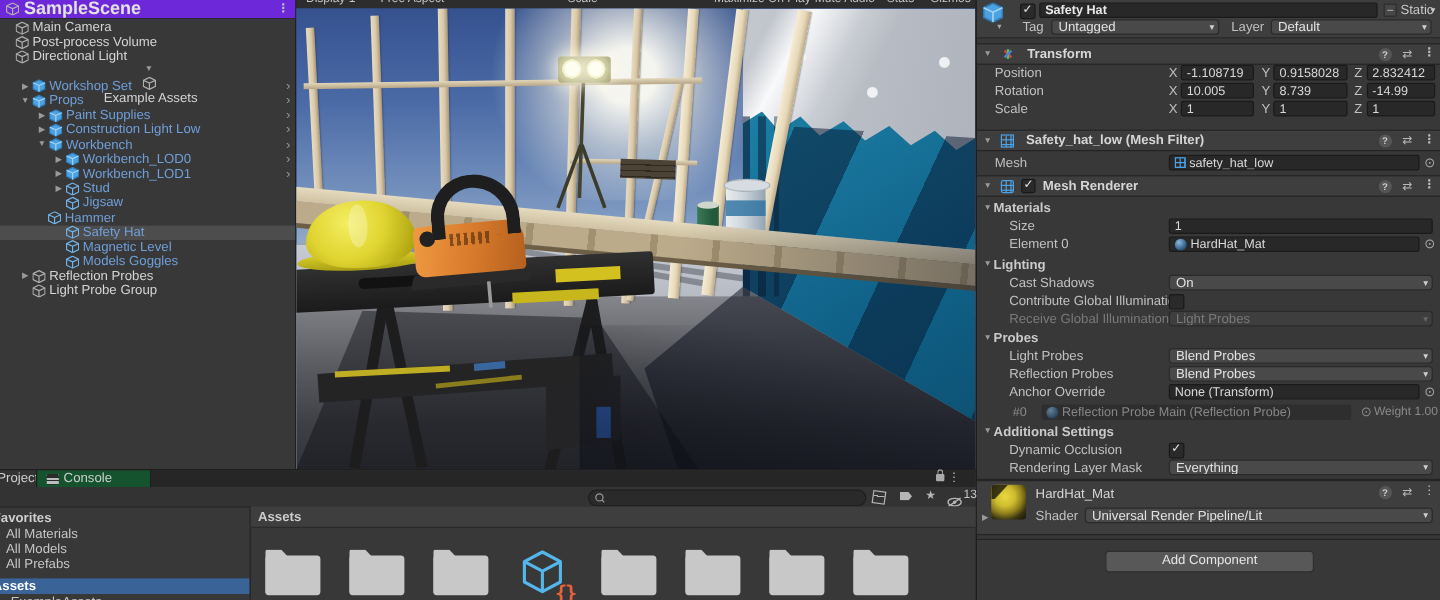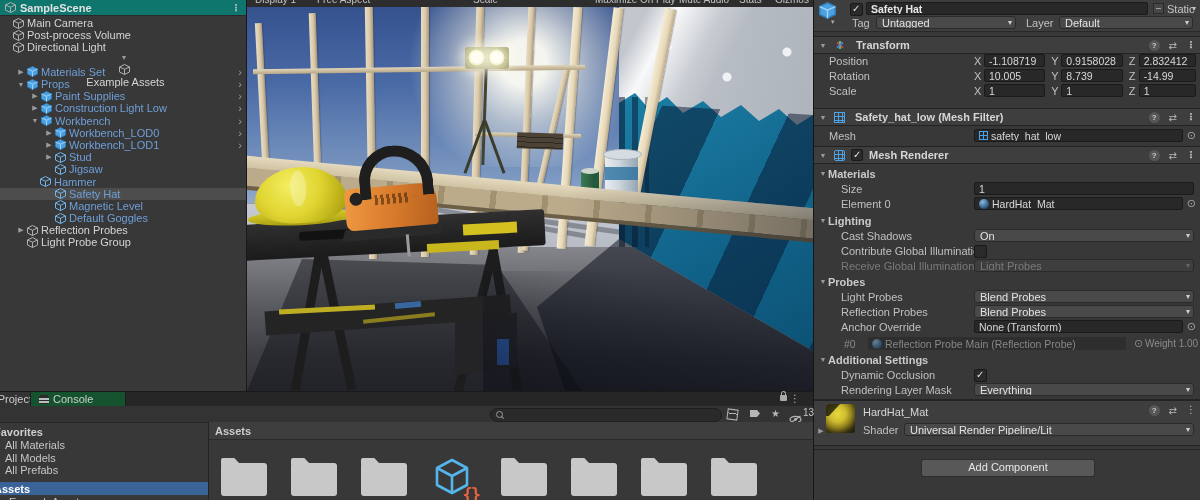--- a/index.html
+++ b/index.html
@@ -3,22 +3,22 @@
 <meta charset="utf-8">
 <style>
   html,body{margin:0;padding:0;background:#222;}
   body{width:1200px;height:500px;position:relative;overflow:hidden;
        font-family:"Liberation Sans","DejaVu Sans",sans-serif;
        -webkit-font-smoothing:antialiased;color:#d2d2d2;}
   .abs{position:absolute;}
 
   
   #hierarchy{left:0;top:0;width:246px;height:391px;background:#383838;border-right:1px solid #191919;}
-  #hier-header{position:absolute;left:0;top:0;right:0;height:15px;background:#0f766e;
-      border-bottom:1px solid #2a2a2a;display:flex;align-items:center;font-size:11px;font-weight:bold;color:#e2e2e2;}
+  #hier-header{position:absolute;left:0;top:0;right:0;height:15px;background:#6d28d9;
+      border-bottom:1px solid #2a2a2a;display:flex;align-items:center;font-size:15px;font-weight:bold;color:#e2e2e2;}
   #hier-header .hicon{margin-left:4px;}
   #hier-header .hname{margin-left:4px;flex:1;}
   .kebab{color:#bdbdbd;font-size:10px;line-height:10px;padding:0 5px;}
   .kebab::before{content:"⋮";}
   #hier-rows{position:absolute;left:0;top:17px;right:0;}
   .hrow{height:12.2px;display:flex;align-items:center;font-size:11px;color:#d4d4d4;position:relative;}
   .hrow.selected{background:#4d4d4d;}
   .hrow.prefab .hlabel{color:#6f9fd9;}
   .harrow{width:10px;text-align:center;flex:0 0 10px;color:#9a9a9a;font-size:7px;}
   .harrow.down::before{content:"▼";}
@@ -300,21 +300,21 @@
 
       </div>
       <div class="hrow prefab haschev" style="padding-left: 16px;">
         <span class="harrow right"></span>
         <span class="hicon ic-prefab">
           <svg viewBox="0 0 11 11">
             <polygon points="5.5,0.5 10.5,3 10.5,8 5.5,10.5 0.5,8 0.5,3"></polygon>
             <path d="M5.5,5.2 L10.5,3 M5.5,5.2 L0.5,3 M5.5,5.2 L5.5,10.5"></path>
           </svg>
         </span>
-        <span class="hlabel">Materials Set</span>
+        <span class="hlabel">Workshop Set</span>
         <span class="hchev"></span>
       </div>
       <div class="hrow prefab haschev" style="padding-left: 16px;">
         <span class="harrow down"></span>
         <span class="hicon ic-prefab">
           <svg viewBox="0 0 11 11">
             <polygon points="5.5,0.5 10.5,3 10.5,8 5.5,10.5 0.5,8 0.5,3"></polygon>
             <path d="M5.5,5.2 L10.5,3 M5.5,5.2 L0.5,3 M5.5,5.2 L5.5,10.5"></path>
           </svg>
         </span>
@@ -432,21 +432,21 @@
 
       </div>
       <div class="hrow prefab" style="padding-left: 44px;">
         <span class="harrow"></span>
         <span class="hicon ic-prefab-outline">
           <svg viewBox="0 0 11 11">
             <polygon points="5.5,0.5 10.5,3 10.5,8 5.5,10.5 0.5,8 0.5,3"></polygon>
             <path d="M5.5,5.2 L10.5,3 M5.5,5.2 L0.5,3 M5.5,5.2 L5.5,10.5"></path>
           </svg>
         </span>
-        <span class="hlabel">Default Goggles</span>
+        <span class="hlabel">Models Goggles</span>
 
       </div>
       <div class="hrow" style="padding-left: 16px;">
         <span class="harrow right"></span>
         <span class="hicon ic-outline">
           <svg viewBox="0 0 11 11">
             <polygon points="5.5,0.5 10.5,3 10.5,8 5.5,10.5 0.5,8 0.5,3"></polygon>
             <path d="M5.5,5.2 L10.5,3 M5.5,5.2 L0.5,3 M5.5,5.2 L5.5,10.5"></path>
           </svg>
         </span>

